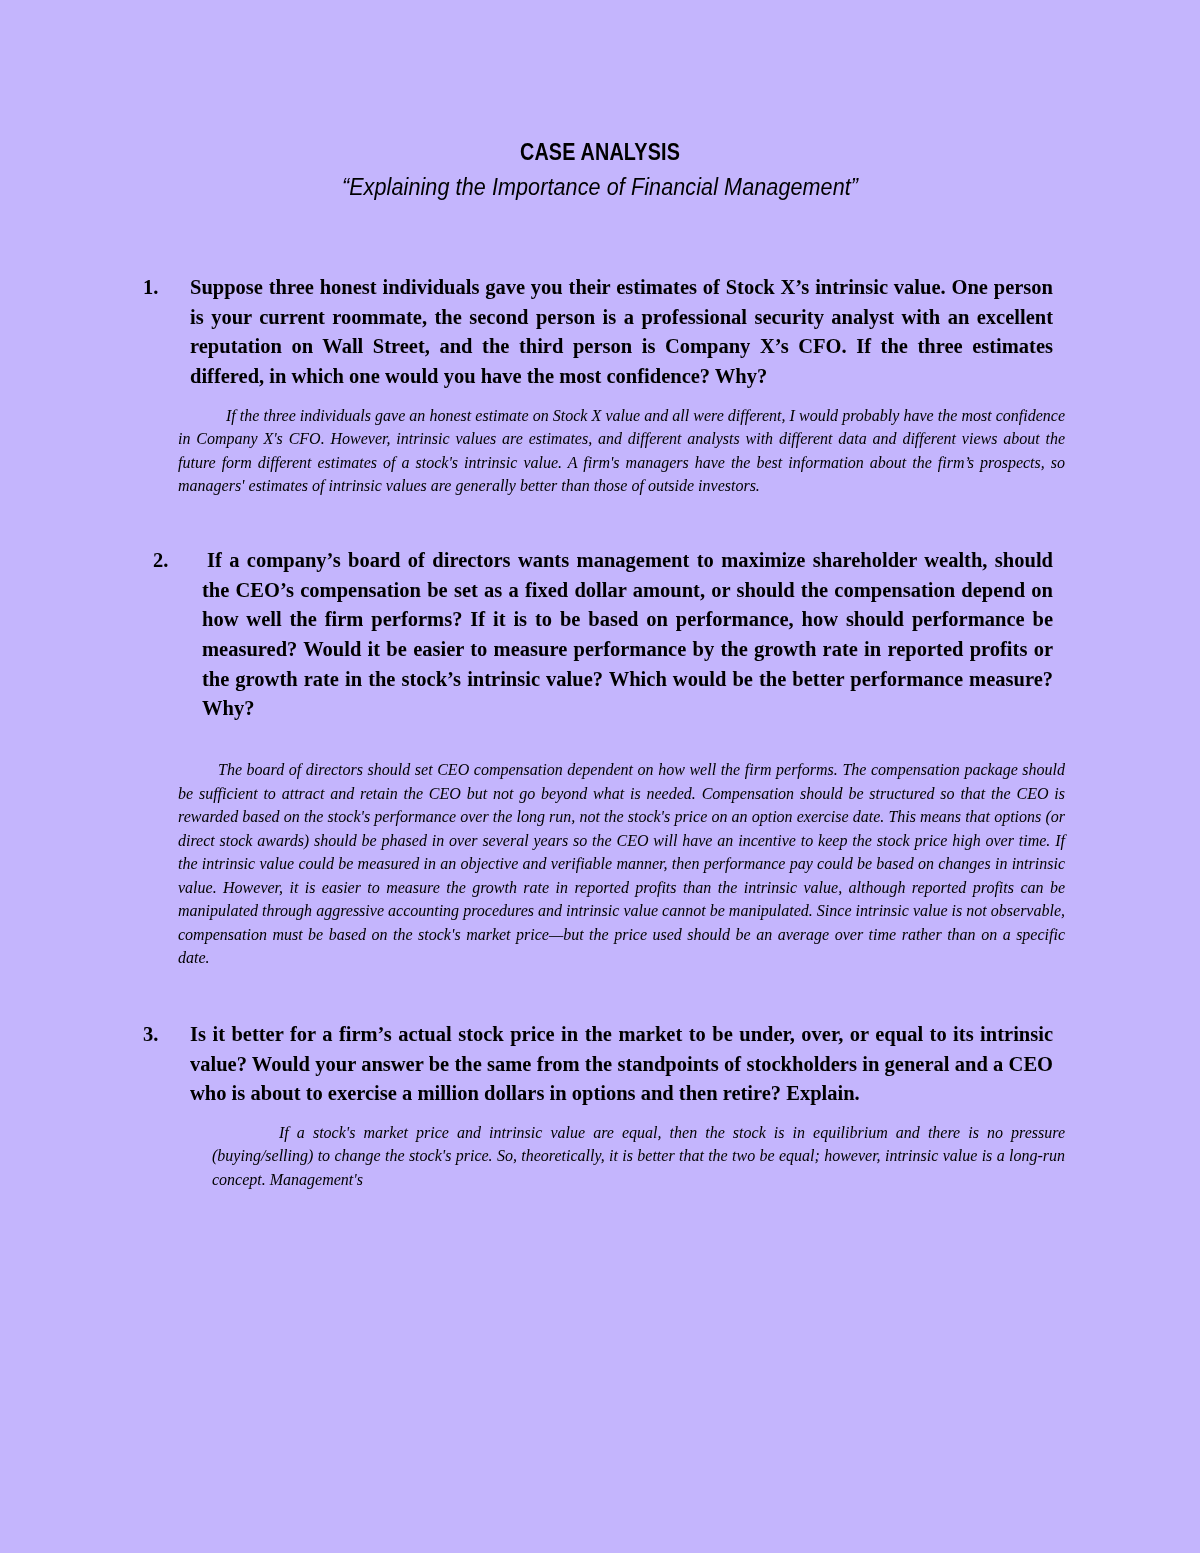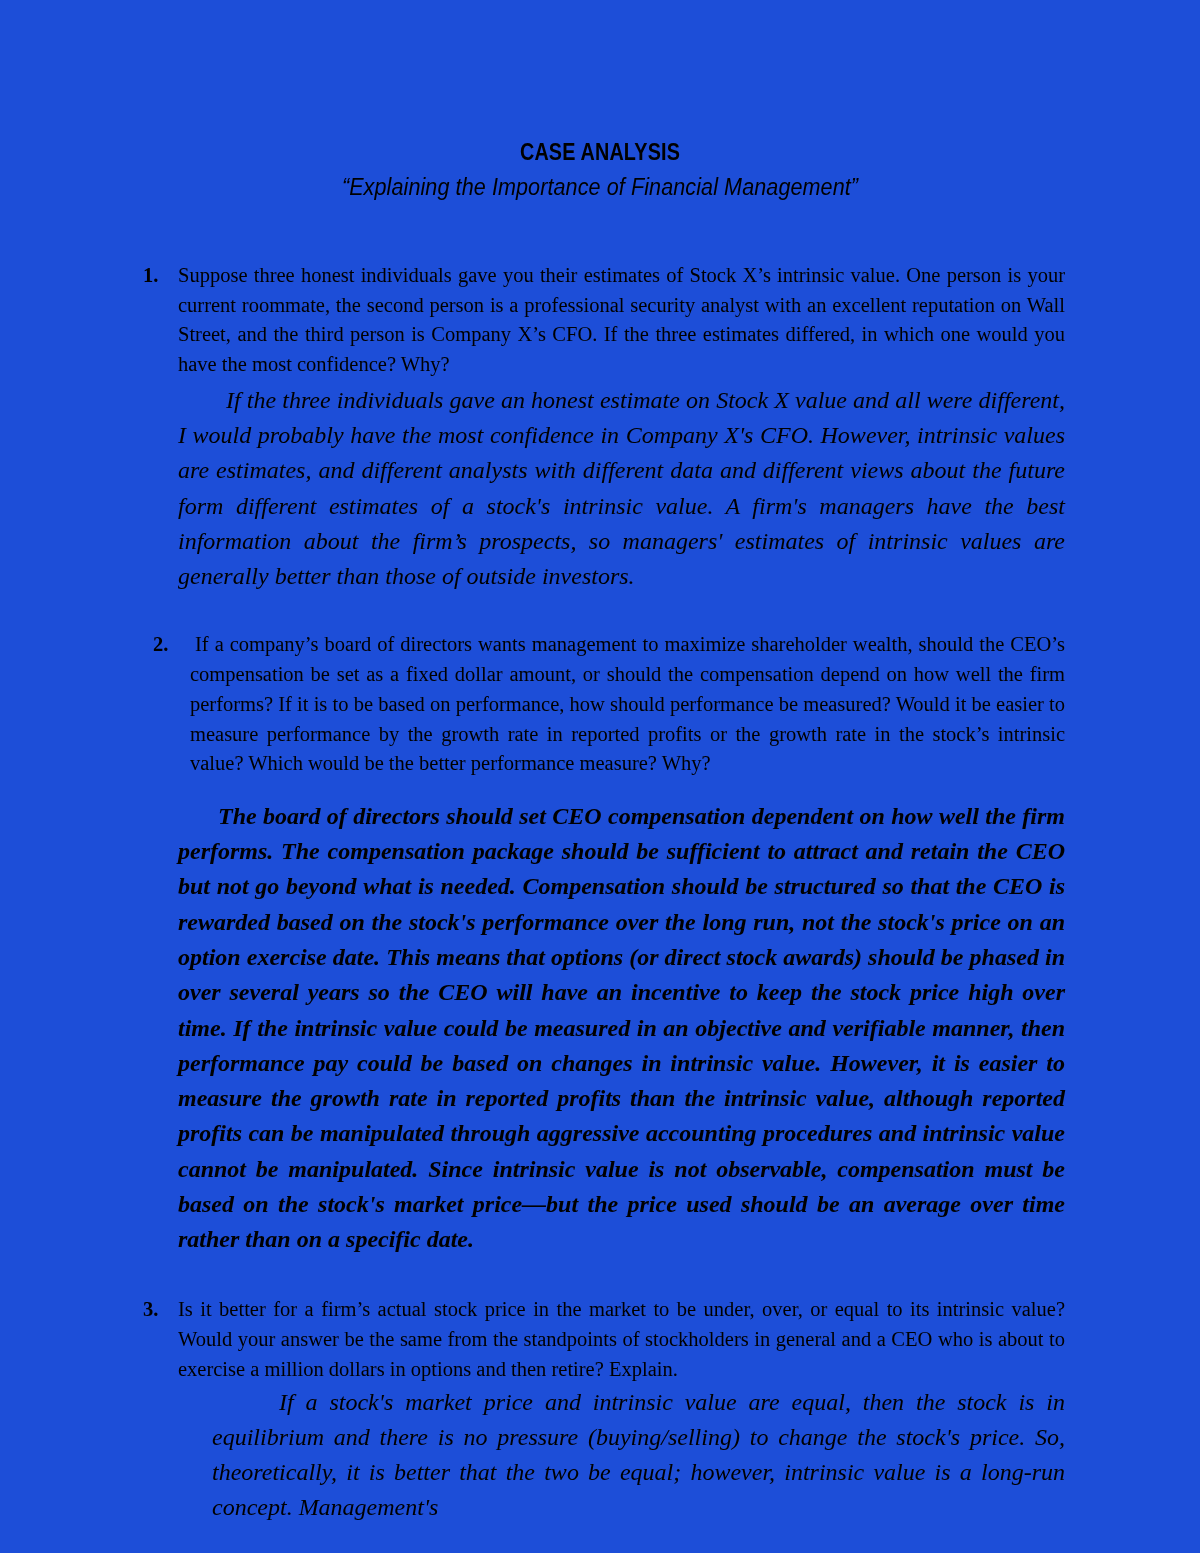--- a/index.html
+++ b/index.html
@@ -13,21 +13,21 @@
     font-family: "Liberation Serif", "DejaVu Serif", serif;
     color: #000000;
     -webkit-font-smoothing: antialiased;
   }
 
   .page {
     position: relative;
     width: 1200px;
     height: 1553px;
     margin: 0 auto;
-    background: #1d4ed8;
+    background: #c4b5fd;
     overflow: hidden;
     box-sizing: border-box;
   }
 
   .content {
     position: absolute;
     left: 135px;
     top: 0;
     width: 930px;
   }
@@ -88,55 +88,54 @@
     top: 0;
     font-weight: bold;
     font-size: 20.5px;
     line-height: 1.45;
   }
 
   .item-2 .q-num { left: 18px; }
   .item-3 .q-num { left: 8px; }
 
   .q-text {
-    font-weight: normal;
+    font-weight: bold;
     font-size: 20.5px;
     line-height: 1.45;
     text-align: justify;
     text-justify: inter-word;
-    margin: 0;
+    margin: 12px;
     hyphens: none;
   }
 
   .item-2 .q-row { padding-left: 55px; }
   .item-2 .q-text { text-indent: 5px; }
 
   .answer {
     font-style: italic;
-    font-size: 24px;
+    font-size: 16px;
     line-height: 1.47;
     text-align: justify;
     text-justify: inter-word;
     margin: 0;
     hyphens: none;
   }
 
   
   .answer.ans-1 {
     padding-left: 43px;
     text-indent: 48px;
     margin-top: 3px;
   }
 
   
   .answer.ans-2 {
     padding-left: 43px;
     text-indent: 40px;
-    margin-top: 20px;
-    font-weight: bold;
+    margin-top: 34px;
   }
 
   
   .answer.ans-3 {
     padding-left: 77px;
     text-indent: 67px;
   }
 </style>
 </head>
 <body>

